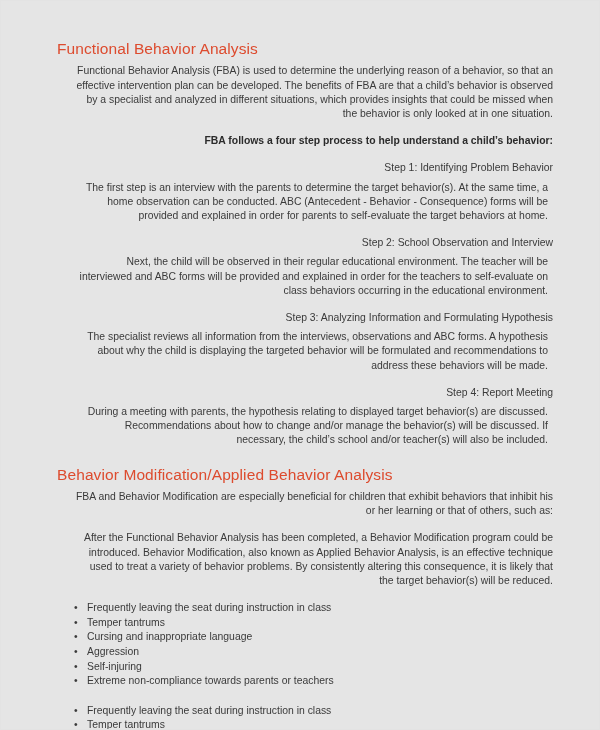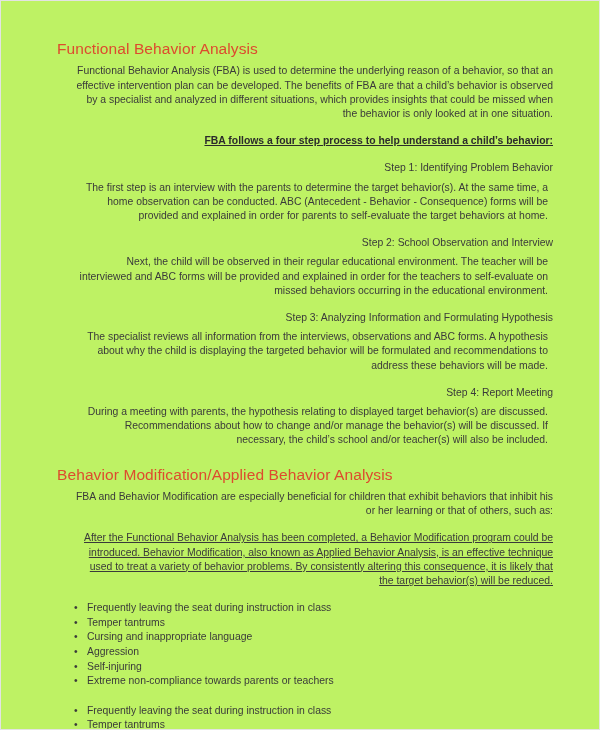--- a/index.html
+++ b/index.html
@@ -11,21 +11,21 @@
     width: 600px;
     height: 730px;
     font-family: "Liberation Sans", sans-serif;
     -webkit-font-smoothing: antialiased;
   }
   .page {
     position: relative;
     box-sizing: border-box;
     width: 600px;
     height: 730px;
-    background: #bef264;
+    background: #e5e5e5;
     border: 1px solid #e3e3e3;
     overflow: hidden;
   }
   .content {
     position: absolute;
     left: 56px;
     top: 38px;
     width: 496px;
   }
   .section-title {
@@ -45,21 +45,20 @@
   }
   p.para {
     margin: 0;
     font-size: 10.4px;
     line-height: 14.2px;
     color: #3a3a3a;
     text-align: right;
   }
   p.para + p.para {
     margin-top: 13px;
-    text-decoration: underline;
   }
   p.para.bold {
     font-weight: bold;
     color: #2b2b2b;
   }
   .step {
     margin-top: 13px;
     text-align: right;
   }
   .step .step-head {
@@ -112,21 +111,21 @@
 
       <p class="para bold">FBA follows a four step process to help understand a child’s behavior:</p>
 
       <div class="step">
         <p class="step-head">Step 1: Identifying Problem Behavior</p>
         <p class="step-body">The first step is an interview with the parents to determine the target behavior(s). At the same time, a home observation can be conducted. ABC (Antecedent - Behavior - Consequence) forms will be provided and explained in order for parents to self-evaluate the target behaviors at home.</p>
       </div>
 
       <div class="step">
         <p class="step-head">Step 2: School Observation and Interview</p>
-        <p class="step-body">Next, the child will be observed in their regular educational environment. The teacher will be interviewed and ABC forms will be provided and explained in order for the teachers to self-evaluate on missed behaviors occurring in the educational environment.</p>
+        <p class="step-body">Next, the child will be observed in their regular educational environment. The teacher will be interviewed and ABC forms will be provided and explained in order for the teachers to self-evaluate on class behaviors occurring in the educational environment.</p>
       </div>
 
       <div class="step">
         <p class="step-head">Step 3: Analyzing Information and Formulating Hypothesis</p>
         <p class="step-body">The specialist reviews all information from the interviews, observations and ABC forms. A hypothesis about why the child is displaying the targeted behavior will be formulated and recommendations to address these behaviors will be made.</p>
       </div>
 
       <div class="step">
         <p class="step-head">Step 4: Report Meeting</p>
         <p class="step-body">During a meeting with parents, the hypothesis relating to displayed target behavior(s) are discussed. Recommendations about how to change and/or manage the behavior(s) will be discussed. If necessary, the child’s school and/or teacher(s) will also be included.</p>

